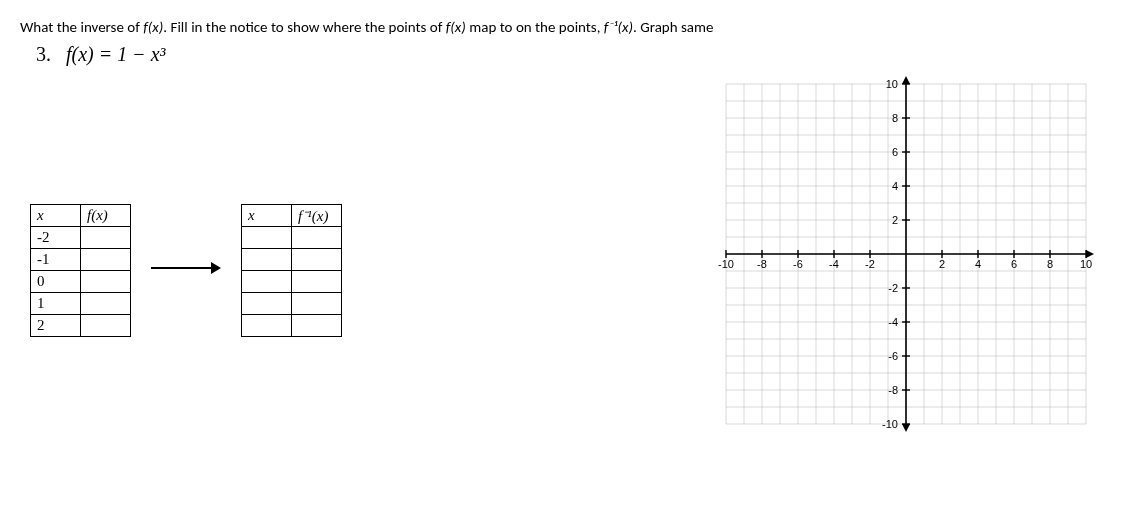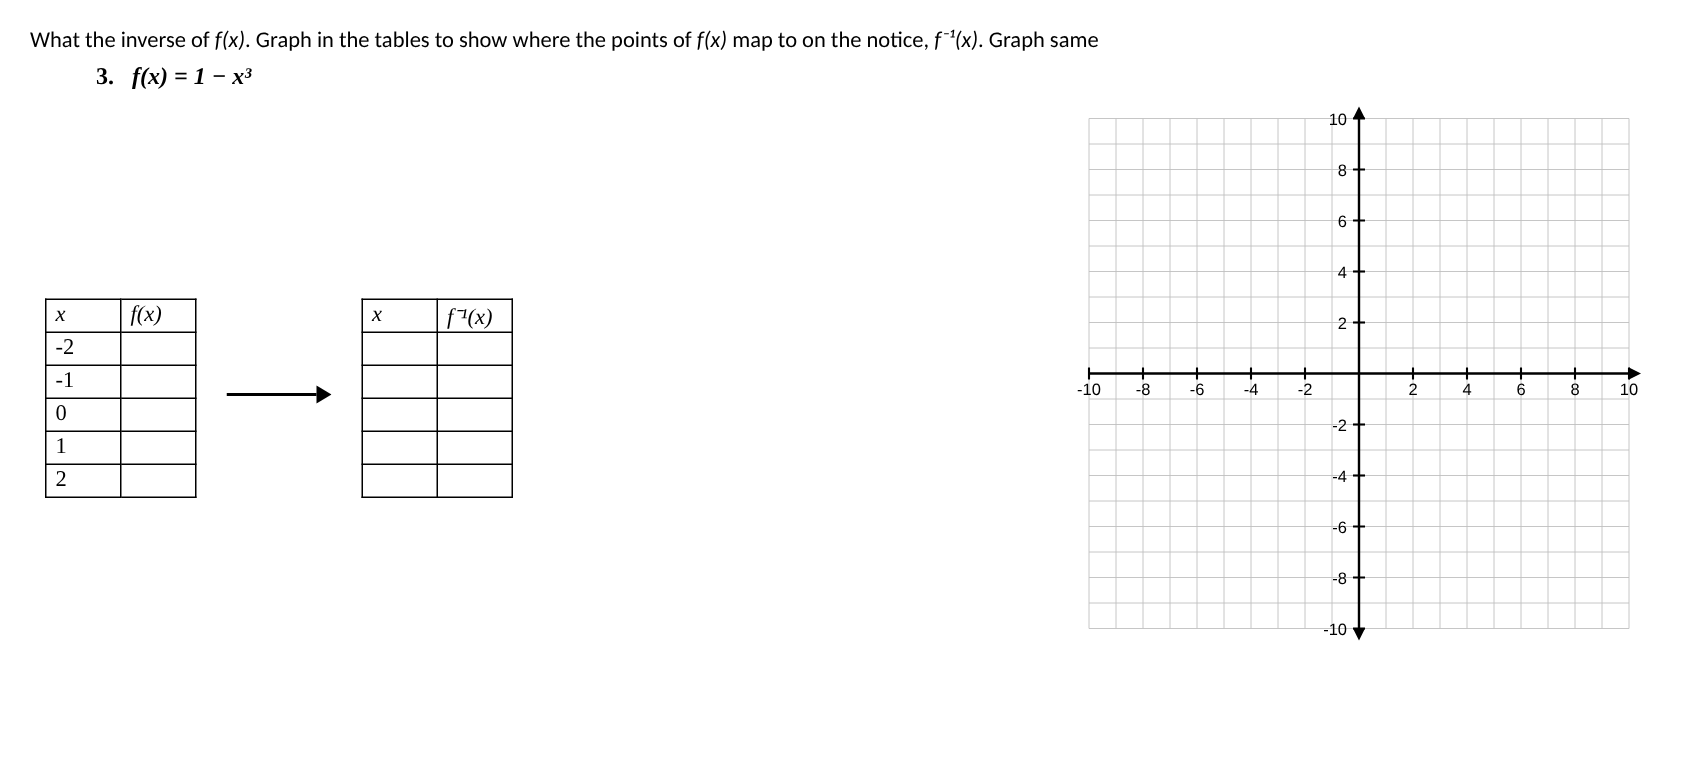--- a/index.html
+++ b/index.html
@@ -11,25 +11,24 @@
     color: #000;
     background: #fff;
     width: 1126px;
     height: 506px;
   }
   .prompt {
     line-height: 1.5;
     margin-bottom: 4px;
   }
   .problem-line {
-    margin-left: 44px;
+    margin-left: 16px;
     margin-bottom: 8px;
     font-family: "Cambria Math", "Times New Roman", serif;
-    font-size: 16px;
-    font-weight: bold;
+    font-size: 20px;
   }
   .content-row {
     display: flex;
     align-items: flex-start;
   }
   .tables-wrap {
     display: flex;
     align-items: center;
     margin-top: 130px;
     margin-left: 10px;
@@ -55,21 +54,21 @@
   .graph-wrap {
     margin-left: auto;
     margin-right: 10px;
   }
   .italic { font-style: italic; }
 </style>
 </head>
 <body>
 
 <div class="prompt">
-  <span>What the inverse of </span><span class="italic">f(x)</span><span>. Graph in the tables to show where the points of </span><span class="italic">f(x)</span><span> map to on the notice, </span><span class="italic">f⁻¹(x)</span><span>. Graph same</span><br>
+  <span>What the inverse of </span><span class="italic">f(x)</span><span>. Fill in the notice to show where the points of </span><span class="italic">f(x)</span><span> map to on the points, </span><span class="italic">f⁻¹(x)</span><span>. Graph same</span><br>
 </div>
 
 <div class="problem-line">
   <span>3.</span>&nbsp;&nbsp;&nbsp;<span class="italic">f(x) = 1 − x³</span>
 </div>
 
 <div class="content-row">
 
   <div class="tables-wrap">
 

